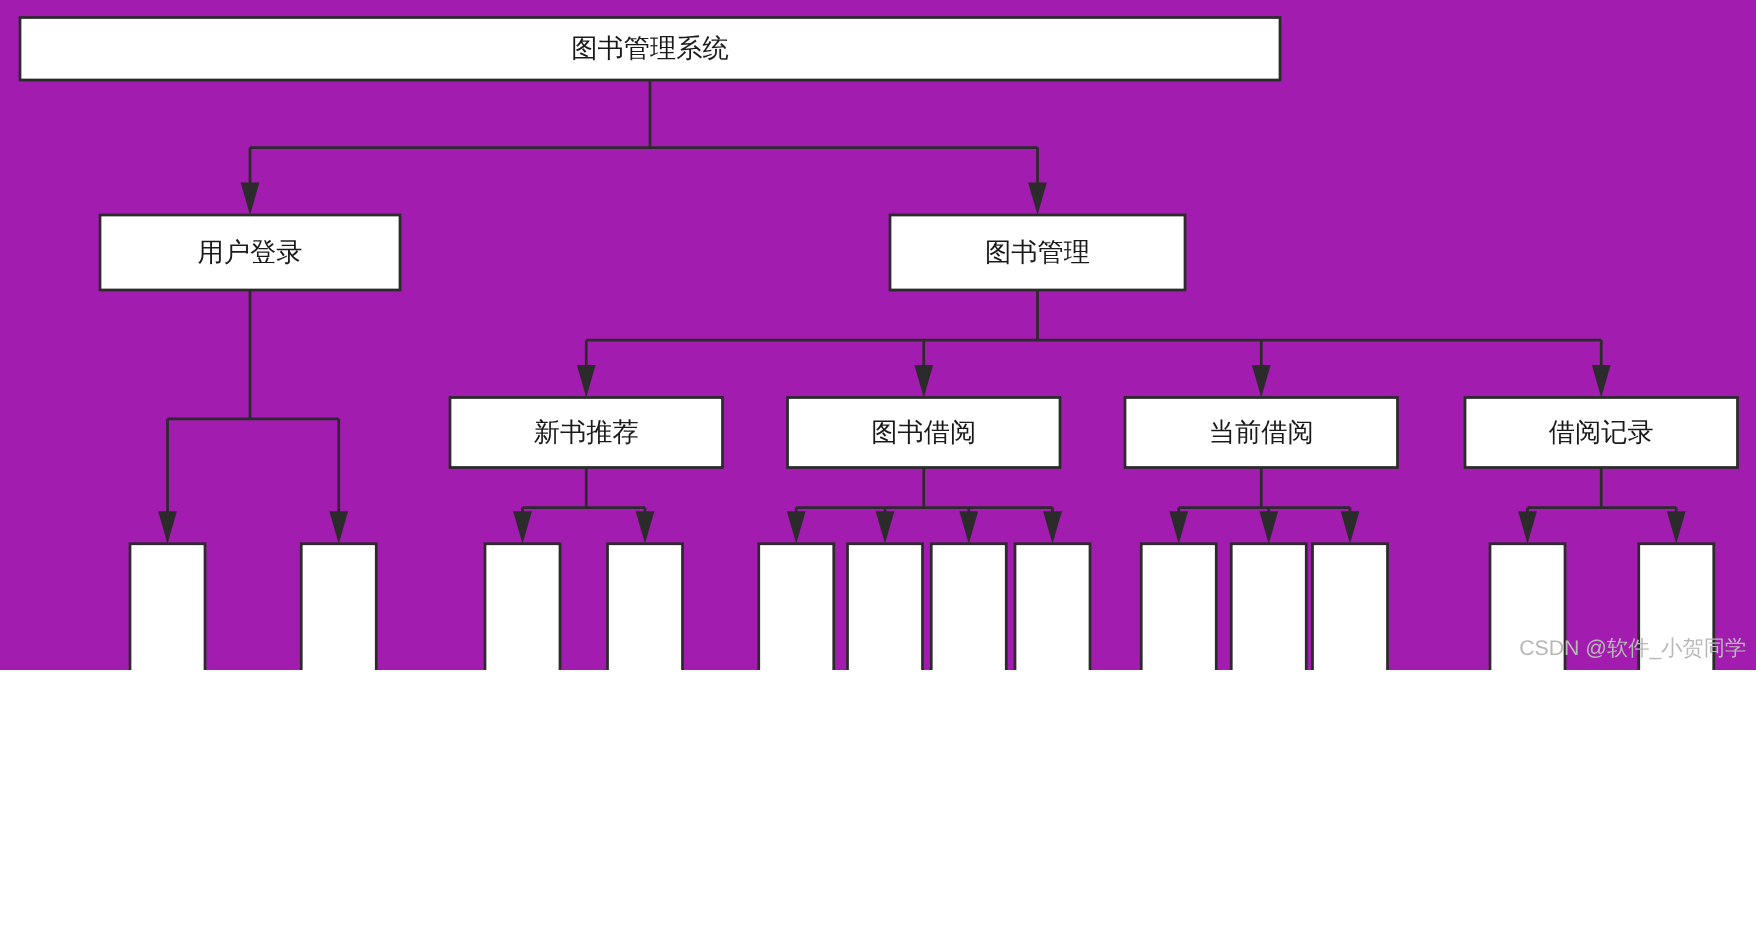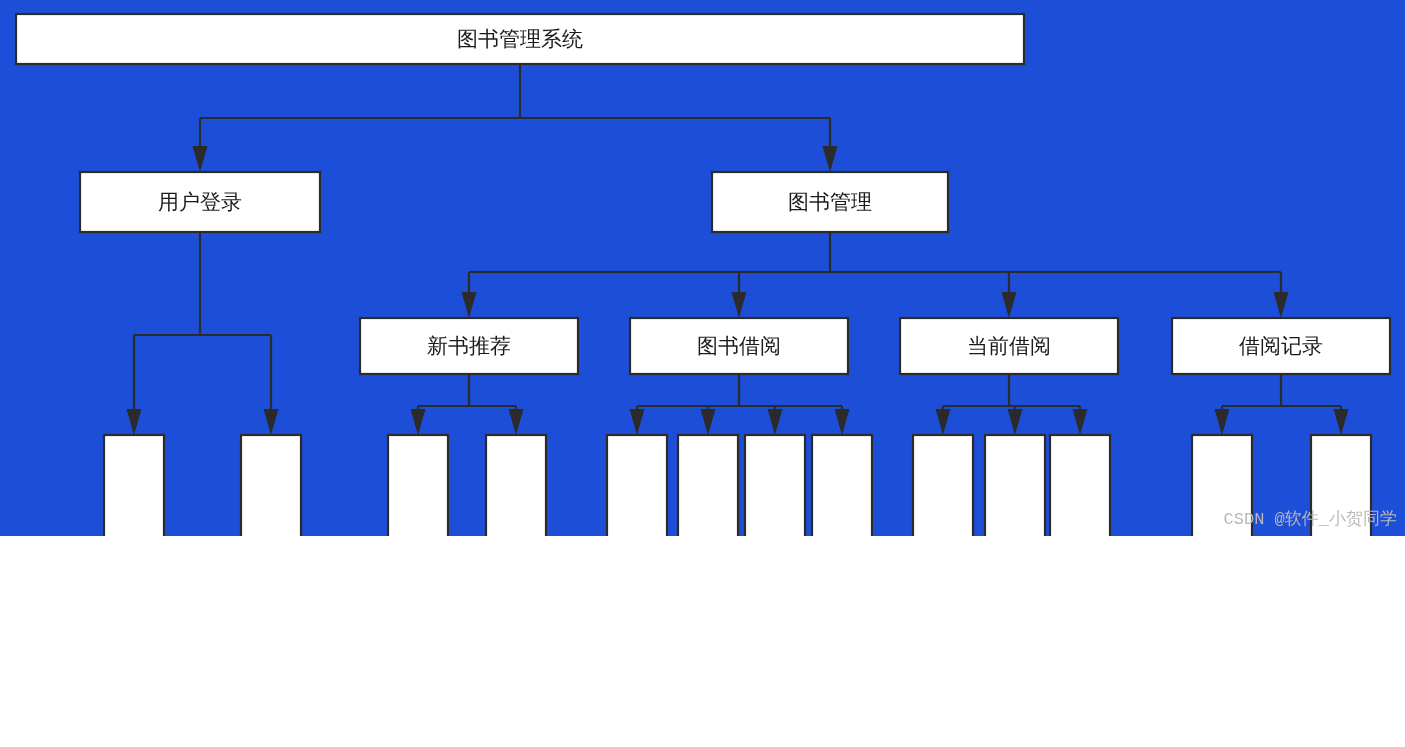--- a/index.html
+++ b/index.html
@@ -8,21 +8,21 @@
     padding: 0;
     background: #ffffff;
   }
   body {
     font-family: "Liberation Sans", "DejaVu Sans", sans-serif;
   }
   #diagram-root {
     position: relative;
     width: 1405px;
     height: 536px;
-    background: #1d4ed8;
+    background: #a21caf;
     overflow: hidden;
   }
   svg#flow {
     position: absolute;
     left: 0;
     top: 0;
     width: 1405px;
     height: 747px;
     display: block;
   }
@@ -54,21 +54,21 @@
     font-size: 21px;
     text-anchor: middle;
     dominant-baseline: middle;
     writing-mode: vertical-rl;
     letter-spacing: 2px;
   }
   .watermark {
     position: absolute;
     right: 8px;
     bottom: 6px;
-    font-family: Liberation Mono, monospace;
+    font-family: Liberation Sans, sans-serif;
     font-size: 17px;
     color: #b8b8b8;
     white-space: nowrap;
     pointer-events: none;
     user-select: none;
   }
 </style>
 </head>
 <body>
 

